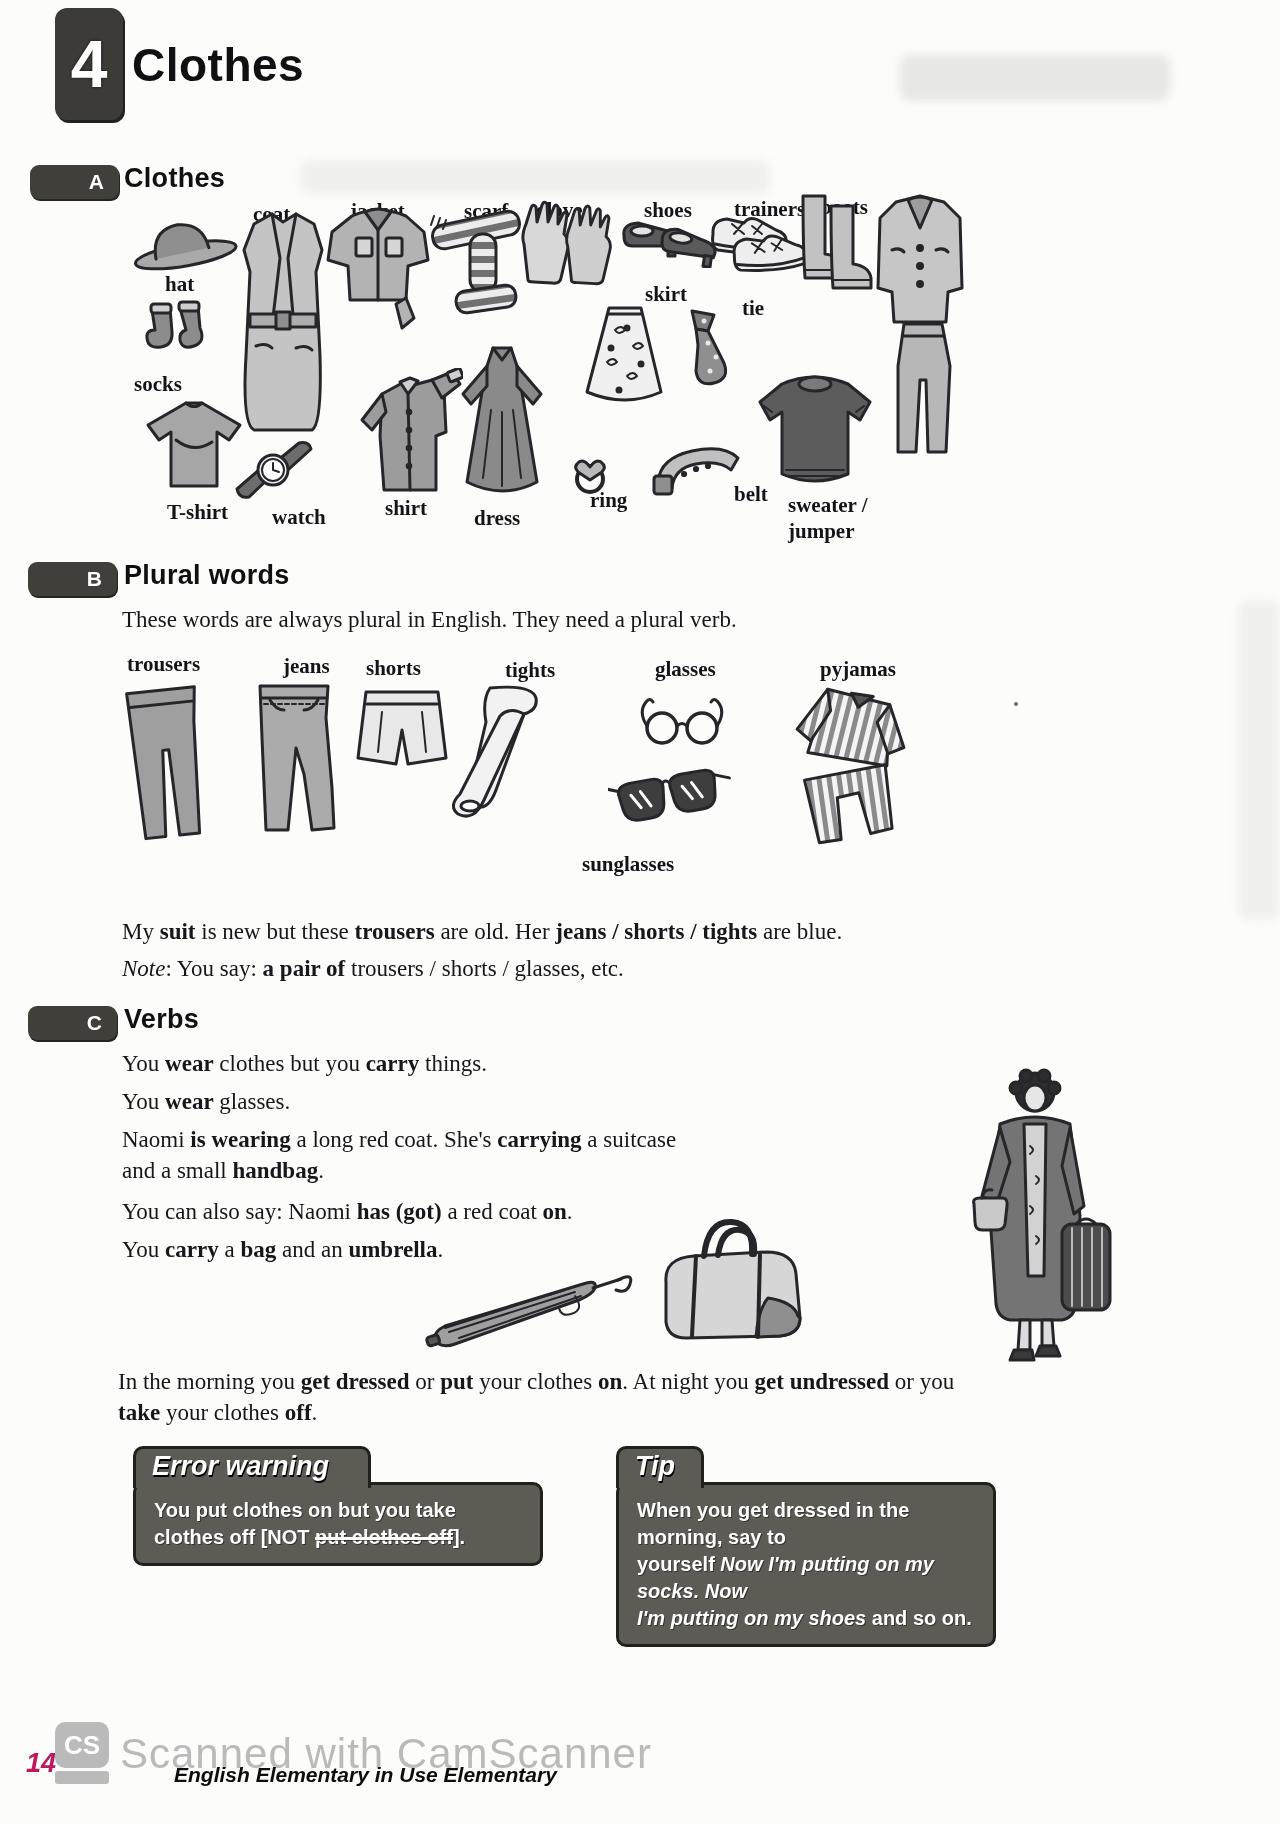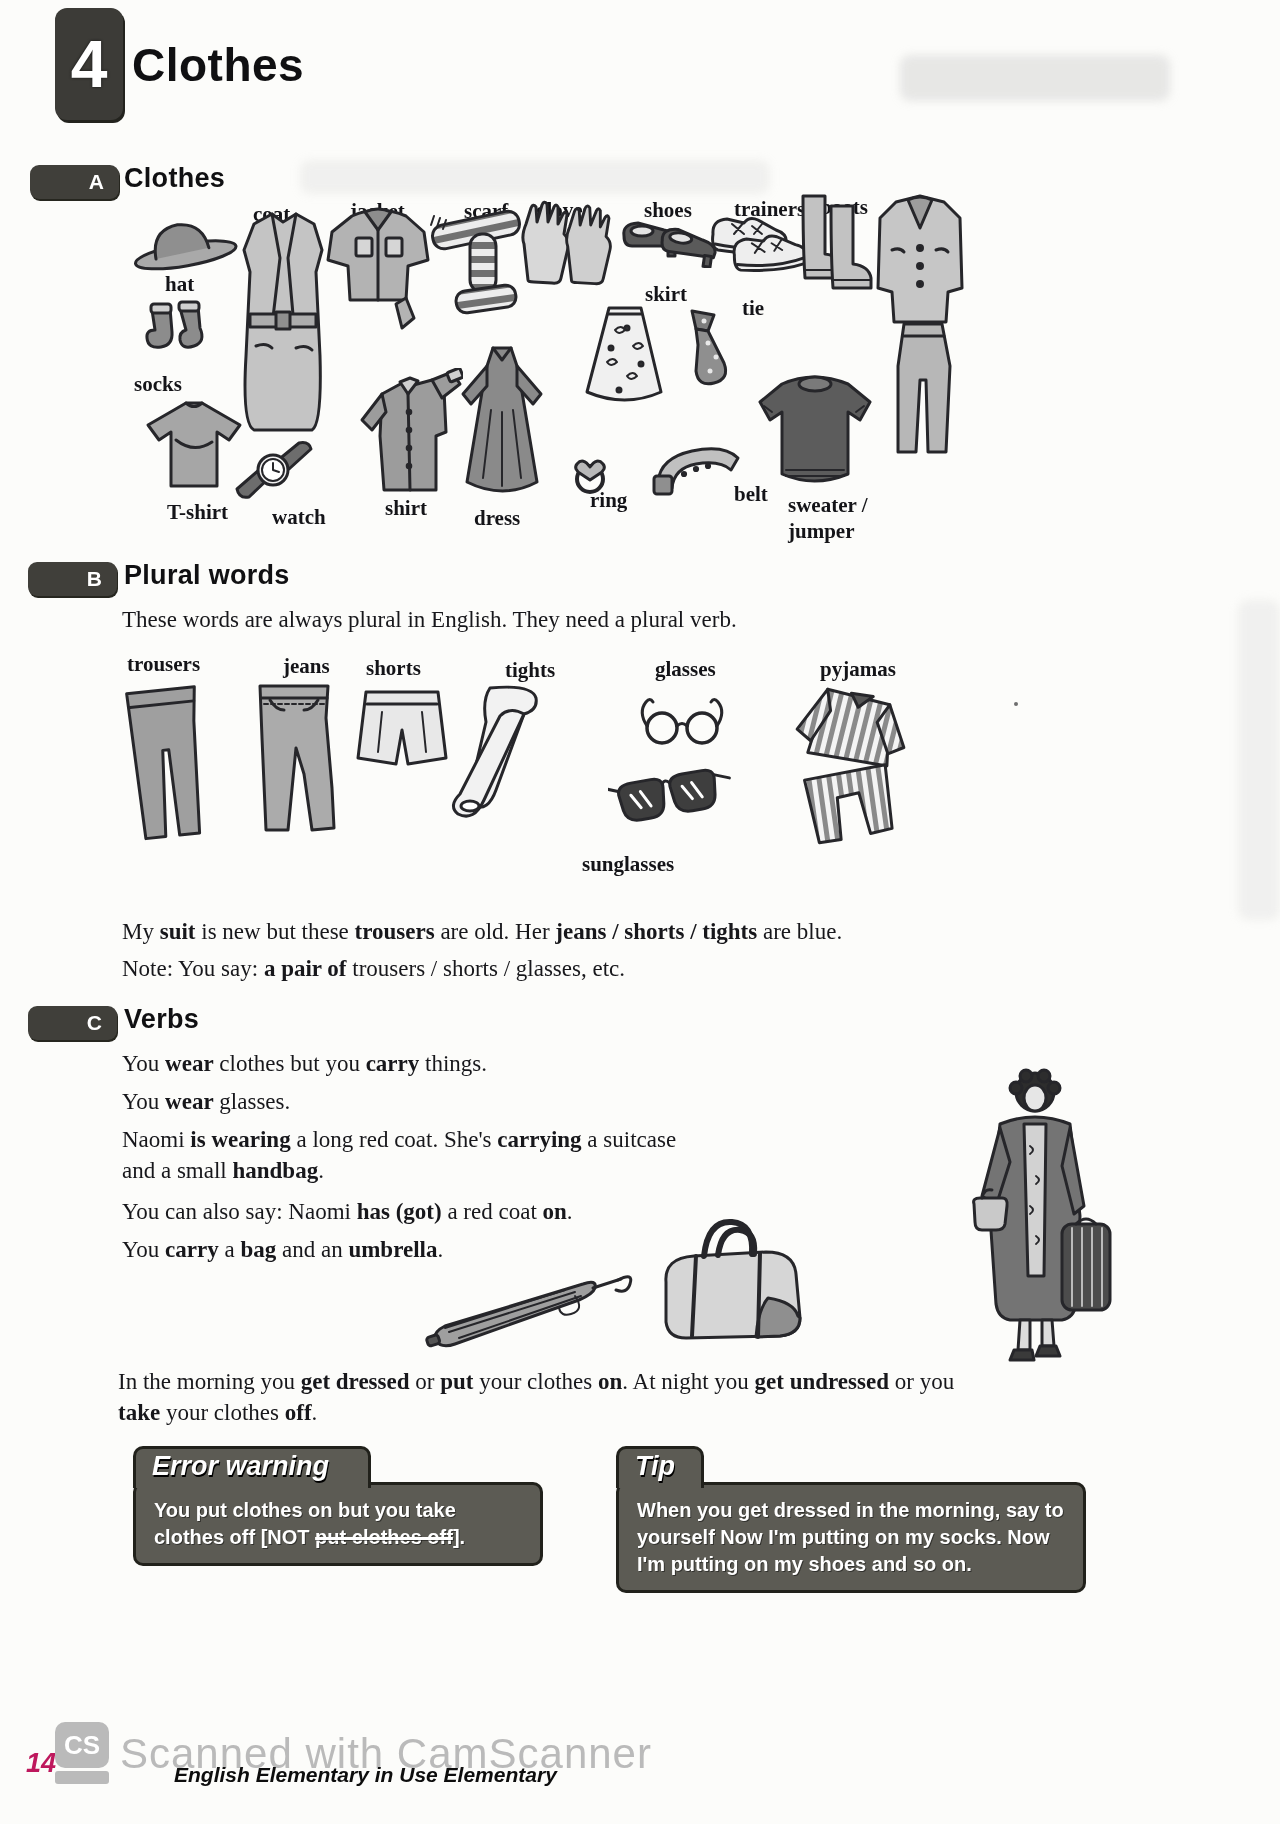--- a/index.html
+++ b/index.html
@@ -15,21 +15,21 @@
   .unit-box{background:#3c3b37;border-radius:12px;color:#fff;display:flex;align-items:center;justify-content:center;
             font:bold 66px "Liberation Sans","DejaVu Sans",sans-serif;box-shadow:2px 3px 0 #23231e;text-shadow:0 0 3px #111;}
   .unit-title{font:600 46px "Liberation Sans","DejaVu Sans",sans-serif;color:#101012;letter-spacing:.5px;}
   .note-box .tab{position:relative;z-index:2;background:#5c5b54;border:3px solid #21211b;border-bottom:none;
                  border-radius:10px 10px 0 0;color:#fff;display:flex;align-items:center;padding:2px 16px 6px;
                  font:italic bold 27px "Liberation Sans","DejaVu Sans",sans-serif;text-shadow:1px 2px 0 #000;}
   .note-box .bodytxt{position:relative;z-index:1;margin-top:-6px;background:#5c5b54;border:3px solid #21211b;
                  border-radius:10px;padding:12px 16px 12px 18px;font:bold 20px/1.35 "Liberation Sans","DejaVu Sans",sans-serif;
                  color:#fff;text-shadow:1px 1px 0 rgba(0,0,0,.45);}
   .b{font-weight:bold;}
-  .i{}
+  .i{font-style:italic;}
   .strike{text-decoration:line-through;text-decoration-thickness:2.5px;}
   .wm{font:42px "Liberation Sans","DejaVu Sans",sans-serif;color:#bababa;letter-spacing:1px;white-space:nowrap;}
   .book{font:bold italic 21px "Liberation Sans","DejaVu Sans",sans-serif;color:#0d0d0d;white-space:nowrap;}
   .pagenum{font:bold italic 27px "Liberation Sans","DejaVu Sans",sans-serif;color:#be185d;}
   .ghost{filter:blur(5px);border-radius:10px;}
   svg .o{stroke:#26262a;stroke-width:3;stroke-linejoin:round;stroke-linecap:round;}
   svg{display:block;}
 </style>
 </head>
 <body>
@@ -457,21 +457,21 @@
 
   <div class="abs serif" style="left:118px;top:1366px"><span>In the morning you </span><span class="b">get dressed</span><span> or </span><span class="b">put</span><span> your clothes </span><span class="b">on</span><span>. At night you </span><span class="b">get undressed</span><span> or you</span><br><span class="b">take</span><span> your clothes </span><span class="b">off</span><span>.</span></div>
 
   <div class="abs note-box" style="left:133px;top:1446px;width:410px">
     <div class="tab" style="width:200px">
       <span>Error warning</span>
     </div>
     <div class="bodytxt"><span>You put clothes on but you take</span><br><span>clothes off [NOT </span><span class="strike">put clothes off</span><span>].</span></div>
   </div>
 
-  <div class="abs note-box" style="left:616px;top:1446px;width:470px">
+  <div class="abs note-box" style="left:616px;top:1446px;width:380px">
     <div class="tab" style="width:50px">
       <span>Tip</span>
     </div>
     <div class="bodytxt"><span>When you get dressed in the morning, say to</span><br><span>yourself </span><span class="i">Now I'm putting on my socks. Now</span><br><span class="i">I'm putting on my shoes</span><span> and so on.</span></div>
   </div>
 
   <div class="abs pagenum" style="left:26px;top:1748px">14</div>
   <div class="abs" style="left:55px;top:1722px;width:54px;height:64px">
     <div style="width:54px;height:46px;background:#bababa;border-radius:10px;display:flex;align-items:center;justify-content:center;
                 font:bold 26px 'Liberation Sans','DejaVu Sans',sans-serif;color:#ffffff">

